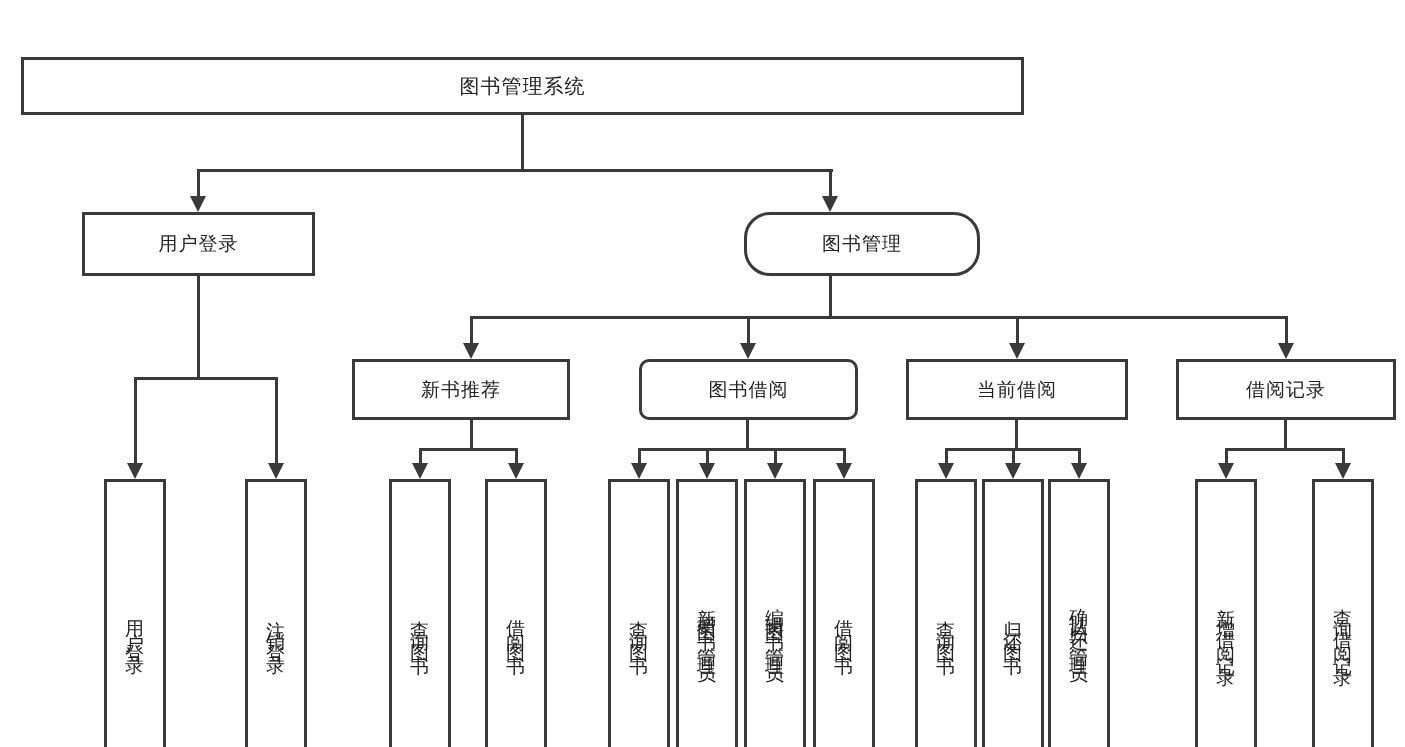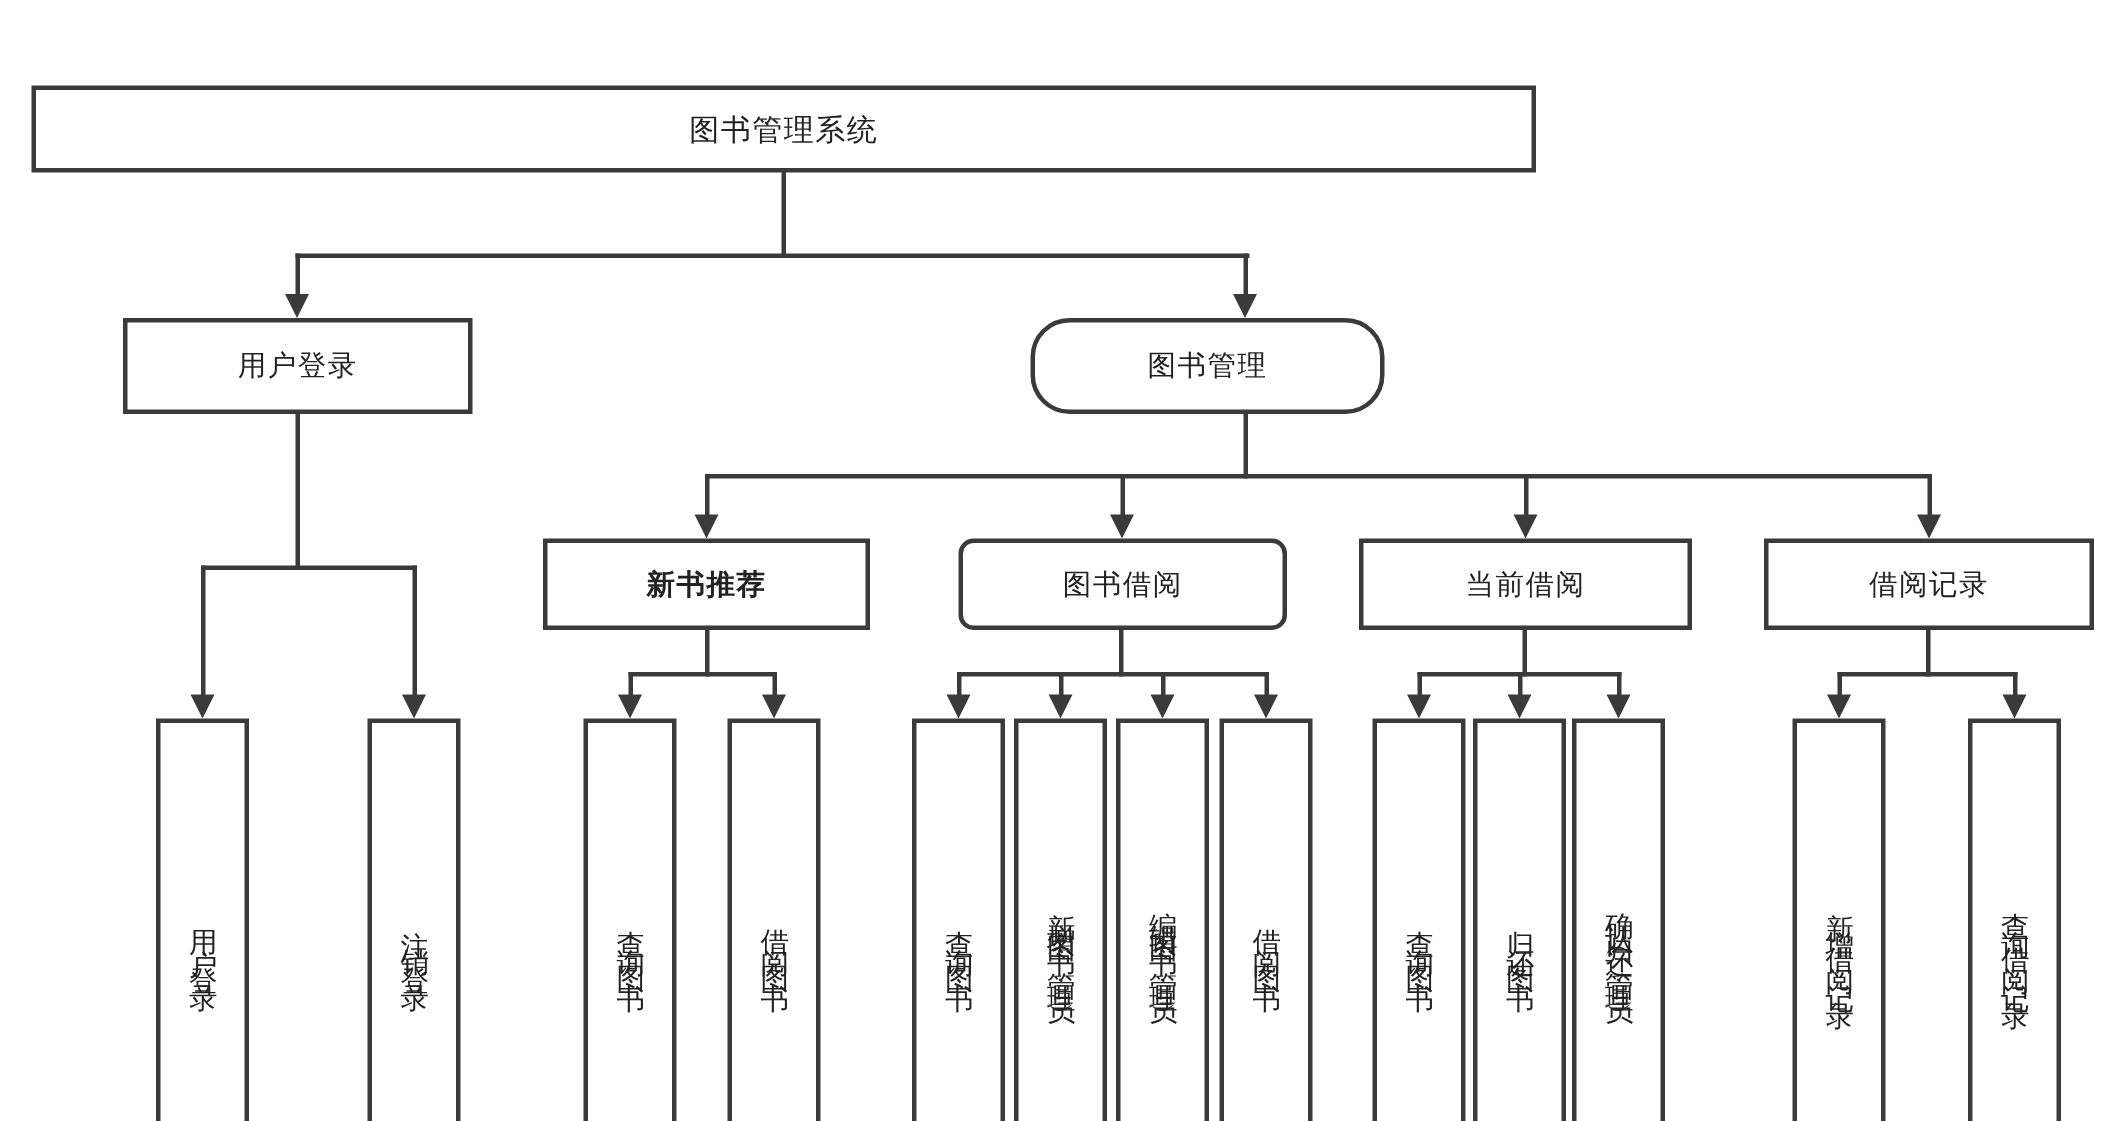--- a/index.html
+++ b/index.html
@@ -36,41 +36,41 @@
   <div class="box" style="left:21px;top:13px;width:1003px;height:58px;font-size:20px;">图书管理系统</div>
 
   <div class="line" style="left:521px;top:70px;width:3px;height:58px;"></div>
   <div class="line" style="left:197px;top:125px;width:636px;height:3px;"></div>
   <div class="line" style="left:197px;top:125px;width:3px;height:29px;"></div>
   <div class="line" style="left:829px;top:125px;width:3px;height:29px;"></div>
   <div class="arrow" style="left:190px;top:152px;"></div>
   <div class="arrow" style="left:822px;top:152px;"></div>
 
   <div class="box" style="left:82px;top:168px;width:233px;height:64px;">用户登录</div>
-  <div class="box" style="left:687px;top:168px;width:236px;height:64px;border-radius:26px;">图书管理</div>
+  <div class="box" style="left:744px;top:168px;width:236px;height:64px;border-radius:26px;">图书管理</div>
 
   <div class="line" style="left:197px;top:232px;width:3px;height:104px;"></div>
   <div class="line" style="left:134px;top:333px;width:144px;height:3px;"></div>
   <div class="line" style="left:134px;top:333px;width:3px;height:88px;"></div>
   <div class="line" style="left:275px;top:333px;width:3px;height:88px;"></div>
   <div class="arrow" style="left:127px;top:419px;"></div>
   <div class="arrow" style="left:268px;top:419px;"></div>
 
   <div class="line" style="left:829px;top:232px;width:3px;height:43px;"></div>
   <div class="line" style="left:470px;top:272px;width:818px;height:3px;"></div>
   <div class="line" style="left:470px;top:272px;width:3px;height:29px;"></div>
   <div class="line" style="left:747px;top:272px;width:3px;height:29px;"></div>
   <div class="line" style="left:1016px;top:272px;width:3px;height:29px;"></div>
   <div class="line" style="left:1285px;top:272px;width:3px;height:29px;"></div>
   <div class="arrow" style="left:463px;top:299px;"></div>
   <div class="arrow" style="left:740px;top:299px;"></div>
   <div class="arrow" style="left:1009px;top:299px;"></div>
   <div class="arrow" style="left:1278px;top:299px;"></div>
 
-  <div class="box" style="left:362px;top:315px;width:218px;height:61px;font-weight:bold;">新书推荐</div>
+  <div class="box" style="left:352px;top:315px;width:218px;height:61px;">新书推荐</div>
   <div class="box" style="left:639px;top:315px;width:219px;height:61px;border-radius:10px;">图书借阅</div>
   <div class="box" style="left:906px;top:315px;width:222px;height:61px;">当前借阅</div>
   <div class="box" style="left:1176px;top:315px;width:220px;height:61px;">借阅记录</div>
 
   <div class="line" style="left:470px;top:375px;width:3px;height:32px;"></div>
   <div class="line" style="left:419px;top:404px;width:99px;height:3px;"></div>
   <div class="line" style="left:419px;top:404px;width:3px;height:17px;"></div>
   <div class="line" style="left:515px;top:404px;width:3px;height:17px;"></div>
   <div class="arrow" style="left:412px;top:419px;"></div>
   <div class="arrow" style="left:508px;top:419px;"></div>

